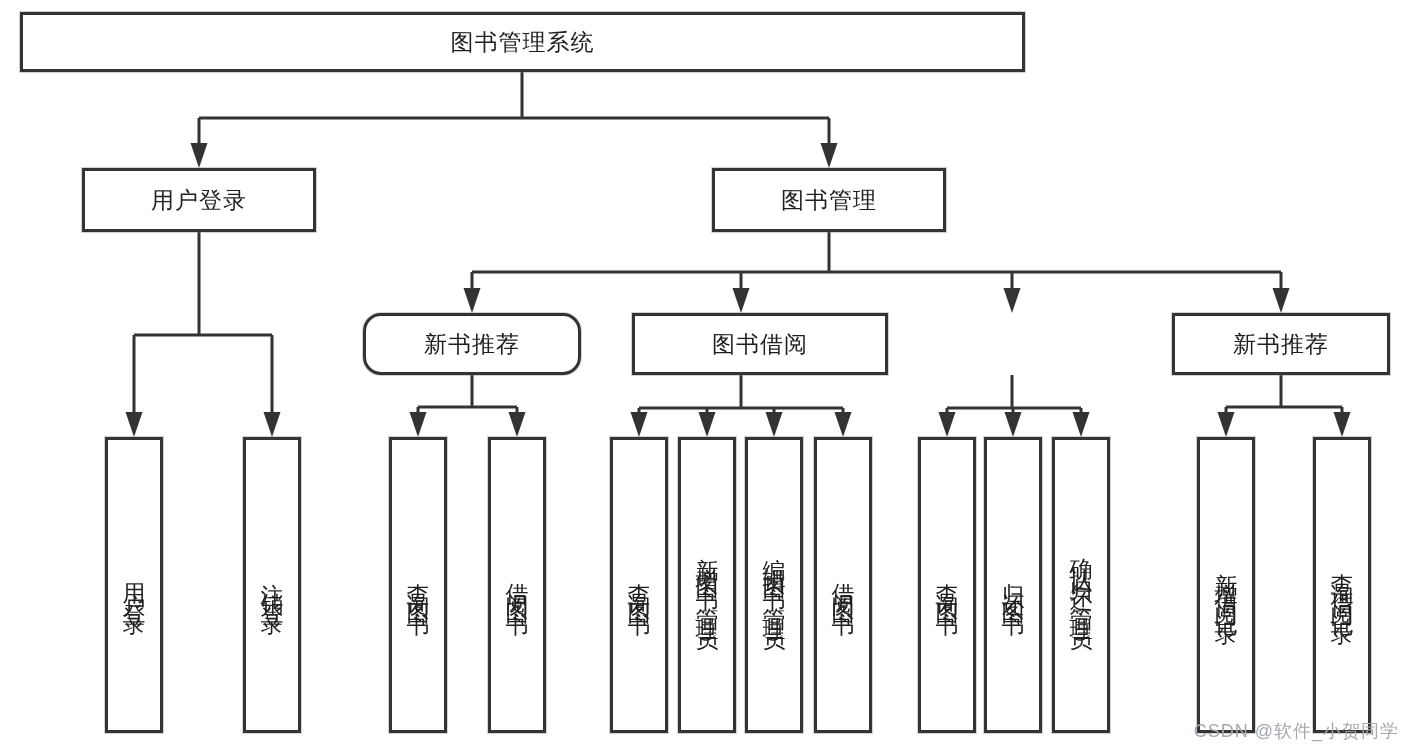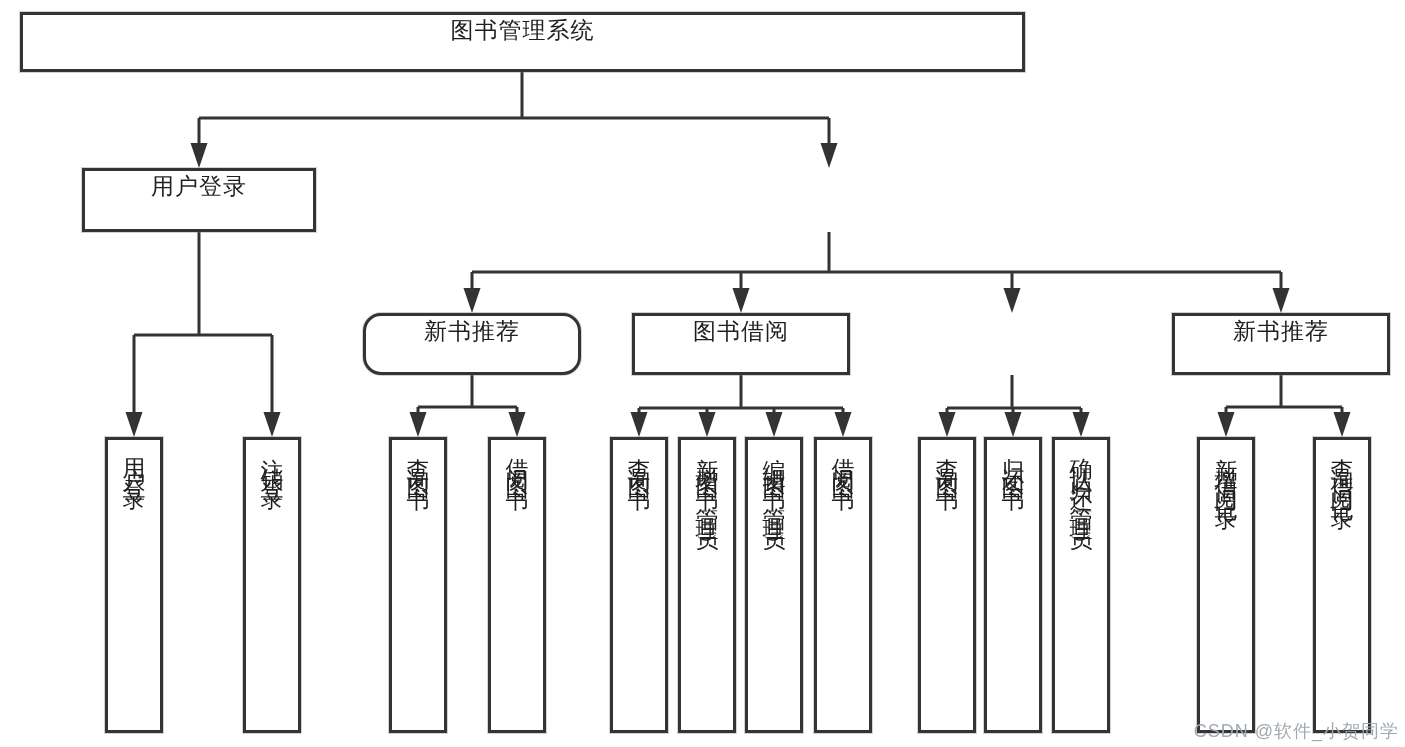--- a/index.html
+++ b/index.html
@@ -19,21 +19,21 @@
   }
   .stage{position:absolute;left:0;top:0;width:1405px;height:747px;}
   svg.connector-layer{position:absolute;left:0;top:0;width:1405px;height:747px;}
   .connector{stroke:var(--color-line);stroke-width:3;fill:none;}
   .arrowhead{fill:var(--color-line);stroke:none;}
   .node{
     position:absolute;
     background:#ffffff;
     border:3px solid var(--color-border);
     box-shadow:0 0 0 1px rgba(130,130,130,.35);
-    display:flex;justify-content:center;
+    display:flex;align-items:center;justify-content:center;
     font-size:23px;letter-spacing:1px;
     color:var(--color-text);
   }
   .node.leaf{width:58px;height:296px;top:437px;}
   .node.leaf .vtext{
     writing-mode:vertical-rl;
     text-orientation:mixed;
     font-size:23px;
     letter-spacing:10px;
     line-height:1;
@@ -95,25 +95,28 @@
     </g>
   </svg>
 
   <div class="node" style="left:20px;top:12px;width:1005px;height:60px;">
     <span>图书管理系统</span>
   </div>
 
   <div class="node" style="left:82px;top:168px;width:234px;height:64px;">
     <span>用户登录</span>
   </div>
+  <div class="node" style="left:712px;top:168px;width:234px;height:64px;">
+    <span>图书管理</span>
+  </div>
 
   <div class="node" style="left:363px;top:313px;width:218px;height:62px;border-radius:18px;">
     <span>新书推荐</span>
   </div>
-  <div class="node" style="left:632px;top:313px;width:218px;height:62px;">
+  <div class="node" style="left:632px;top:313px;width:256px;height:62px;">
     <span>图书借阅</span>
   </div>
   <div class="node" style="left:1172px;top:313px;width:218px;height:62px;">
     <span>新书推荐</span>
   </div>
 
   <div class="node leaf" style="left:105px;">
     <span class="vtext">用户登录</span>
   </div>
   <div class="node leaf" style="left:243px;">

